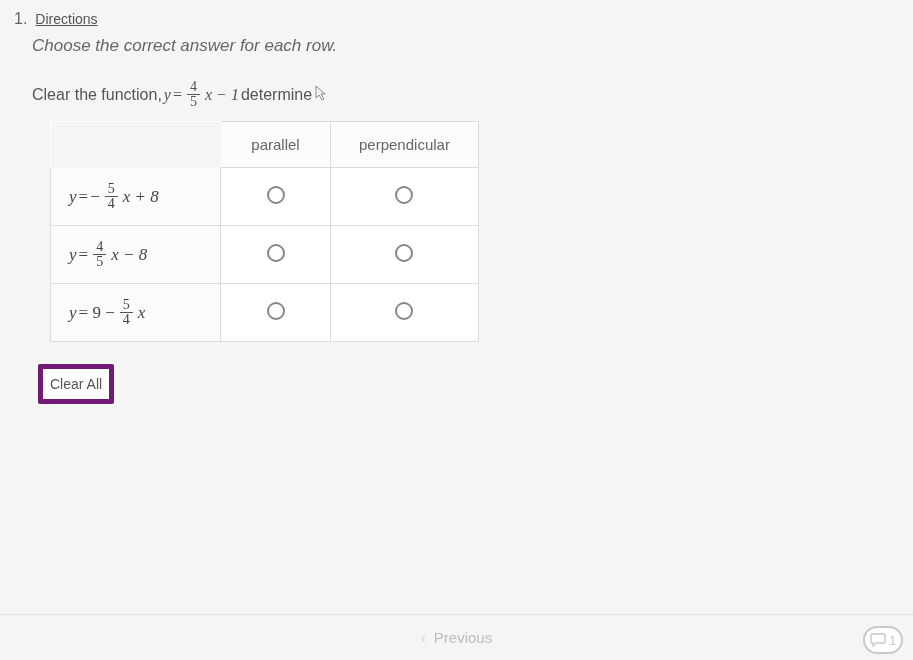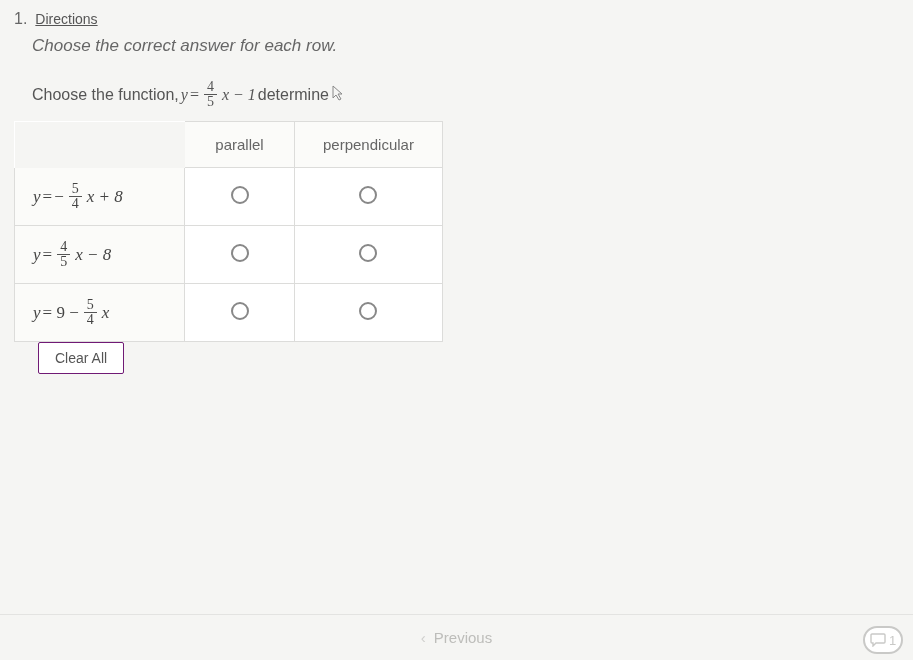--- a/index.html
+++ b/index.html
@@ -49,20 +49,21 @@
       align-items: center;
       vertical-align: middle;
       font-style: normal;
       line-height: 1;
       margin: 0 3px;
     }
     .frac .num { border-bottom: 1px solid #555; padding: 0 3px; font-size: 14px;}
     .frac .den { padding: 0 3px; font-size: 14px;}
     .cursor-icon { display:inline-block; width:14px; position:relative; }
     table.answer {
+      margin-left: 36px;
       margin-top: 12px;
       border-collapse: collapse;
       background: #fff;
       padding-left: 23px;
     }
     table.answer th, table.answer td {
       border: 1px solid #dcdcda;
       text-align: center;
       vertical-align: middle;
     }
@@ -87,23 +88,24 @@
     .radio {
       width: 18px; height: 18px;
       border: 2px solid #888;
       border-radius: 50%;
       display: inline-block;
       background:#fff;
     }
     .corner-blank { border:1px solid transparent !important; background:#f5f5f3 !important; }
     .clear-btn {
       margin-left: 24px;
+      margin-top: 22px;
       background: #fff;
-      border: 1px solid #701a75;
-      padding: 7px 16px;
+      border: 5px solid #701a75;
+      padding: 7px 7px;
       font-size: 14px;
       color: #555;
       border-radius: 2px;
       cursor: pointer;
     }
     .bottom-bar {
       position: absolute;
       left: 0; right: 0; bottom: 0;
       height: 46px;
       border-top: 1px solid #e3e3e1;
@@ -136,21 +138,21 @@
 
 
 <div class="q-header">
   <span class="q-num">1.</span>
   <span class="directions">Directions</span>
 </div>
 
 <div class="instruction">Choose the correct answer for each row.</div>
 
 <div class="prompt">
-  <span>Choose the function,</span>
+  <span>Clear the function,</span>
   <span class="math eq-inline">
     <span>y</span>
     <span class="upright"> = </span>
     <span class="frac">
       <span class="num">4</span>
       <span class="den">5</span>
     </span>
     <span>x − 1</span>
   </span>
   <span>determine</span>

